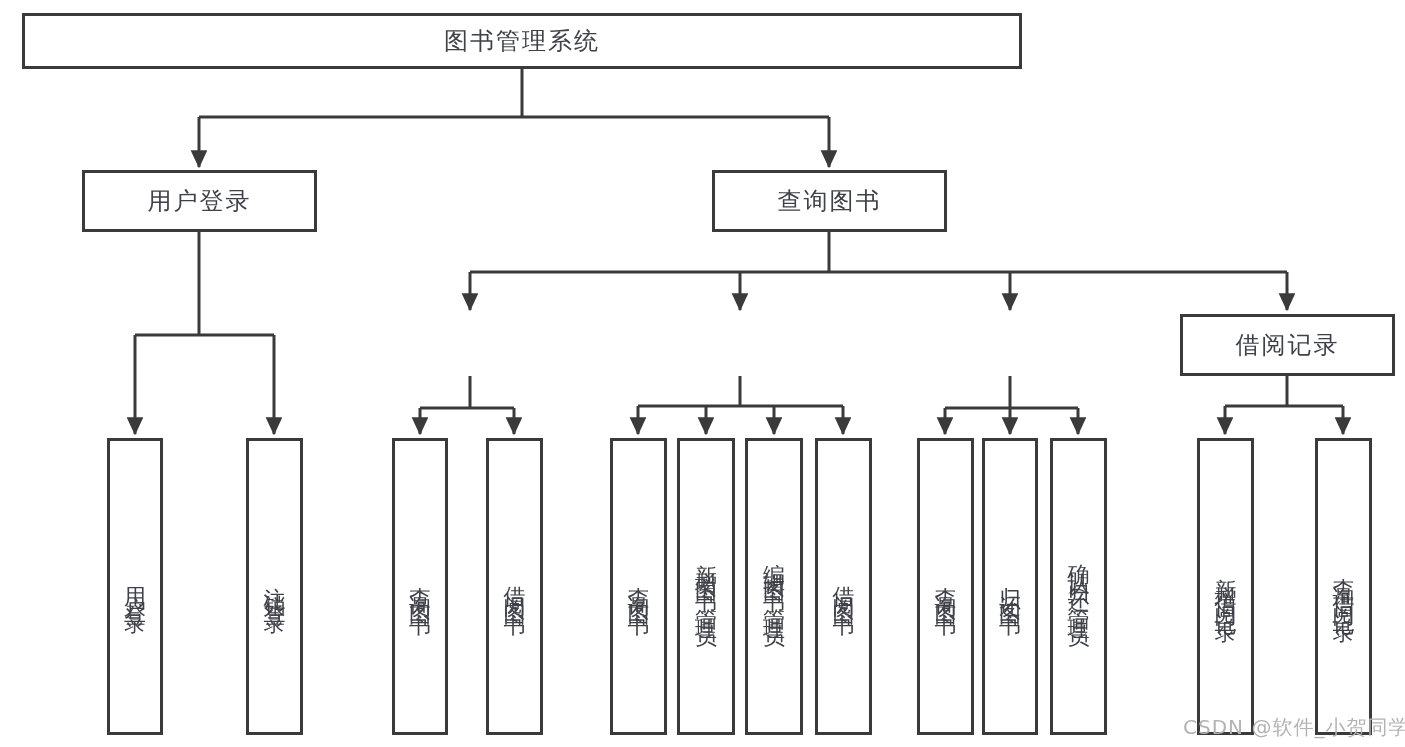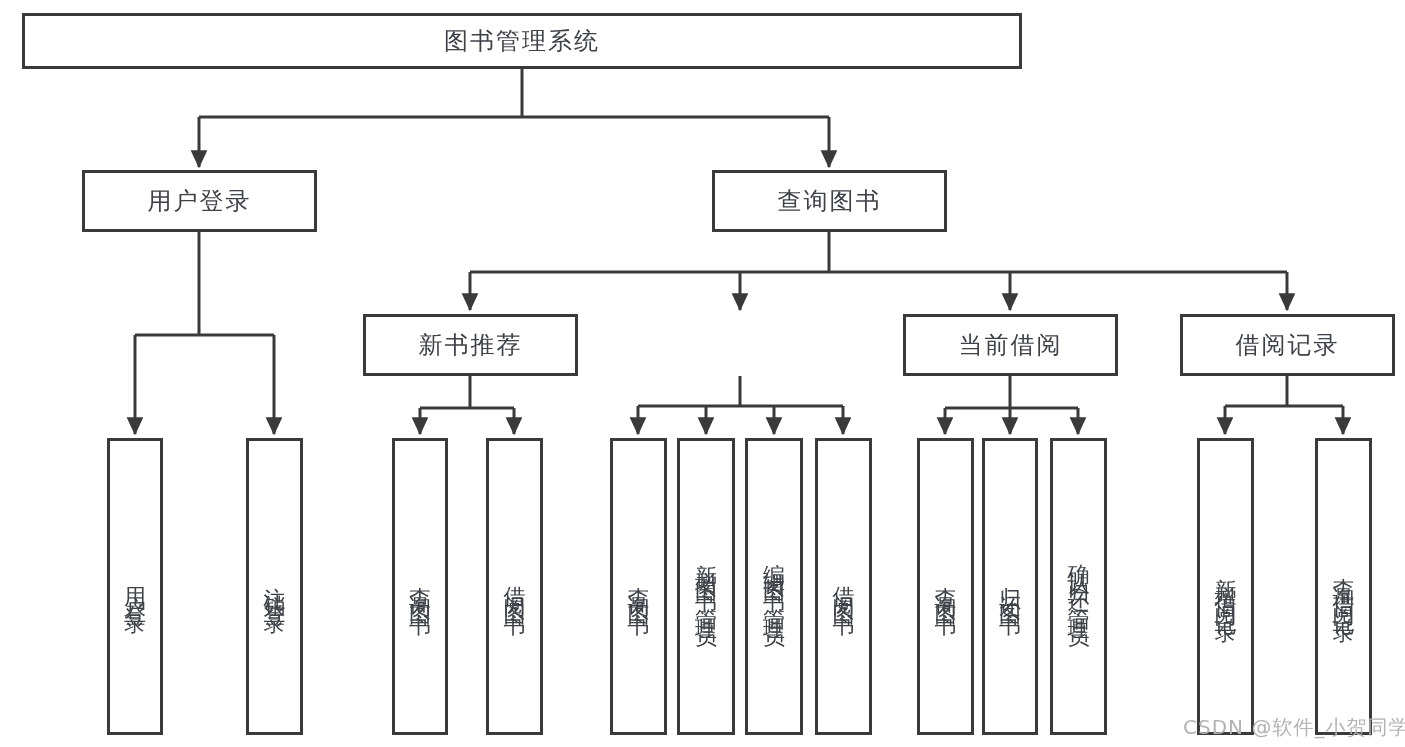--- a/index.html
+++ b/index.html
@@ -90,26 +90,20 @@
     <span class="lbl">图书管理系统</span>
   </div>
 
   <div class="box" style="left:82px;top:170px;width:235px;height:62px">
     <span class="lbl">用户登录</span>
   </div>
   <div class="box" style="left:712px;top:170px;width:235px;height:62px">
     <span class="lbl">查询图书</span>
   </div>
 
-  <div class="box" style="left:363px;top:314px;width:215px;height:62px">
-    <span class="lbl">新书推荐</span>
-  </div>
-  <div class="box" style="left:903px;top:314px;width:215px;height:62px">
-    <span class="lbl">当前借阅</span>
-  </div>
   <div class="box" style="left:1180px;top:314px;width:215px;height:62px">
     <span class="lbl">借阅记录</span>
   </div>
 
   <div class="box" style="left:107px;top:438px;width:56px;height:297px">
     <span class="vlbl">用户登录</span>
   </div>
   <div class="box" style="left:246px;top:438px;width:57px;height:297px">
     <span class="vlbl">注销登录</span>
   </div>

